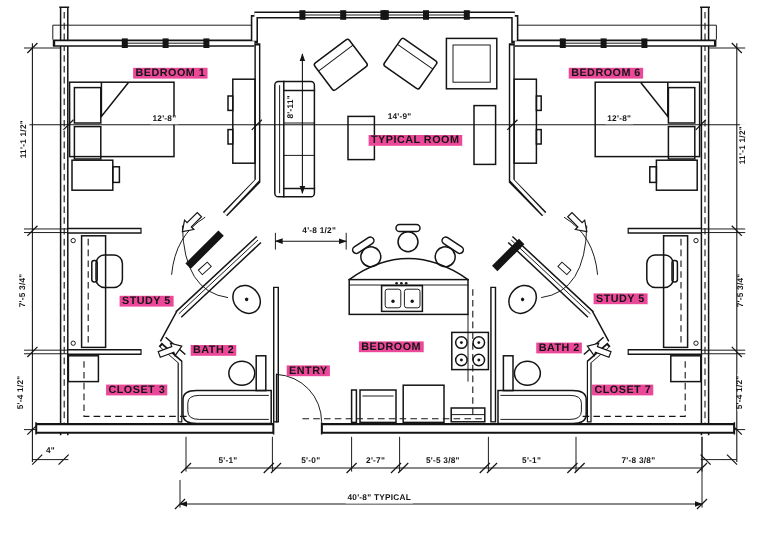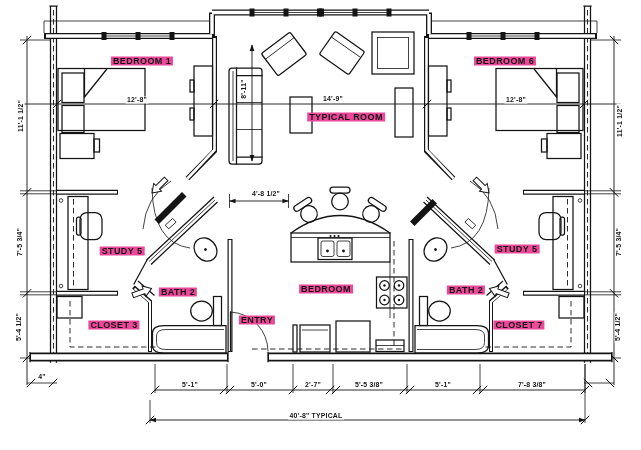--- a/index.html
+++ b/index.html
@@ -274,21 +274,21 @@
 <span class="lab" style="left:142px;top:61px">BEDROOM 1</span>
 <span class="lab" style="left:505px;top:61px">BEDROOM 6</span>
 <span class="lab" style="left:346px;top:117px">TYPICAL ROOM</span>
 <span class="lab" style="left:122px;top:251px">STUDY 5</span>
 <span class="lab" style="left:517px;top:249px">STUDY 5</span>
 <span class="lab" style="left:178px;top:292px">BATH 2</span>
 <span class="lab" style="left:466px;top:290px">BATH 2</span>
 <span class="lab" style="left:114px;top:325px">CLOSET 3</span>
 <span class="lab" style="left:519px;top:325px">CLOSET 7</span>
 <span class="lab" style="left:326px;top:289px">BEDROOM</span>
-<span class="lab" style="left:257px;top:320px">ENTRY</span>
+<span class="lab" style="left:257px;top:309px">ENTRY</span>
 
 <span class="dm" style="left:137px;top:100px">12'-8"</span>
 <span class="dm" style="left:333px;top:99px">14'-9"</span>
 <span class="dm" style="left:516px;top:100px">12'-8"</span>
 <span class="dm v" style="left:244px;top:89px">8'-11"</span>
 <span class="dm v" style="left:21px;top:116px">11'-1 1/2"</span>
 <span class="dm v" style="left:20px;top:242px">7'-5 3/4"</span>
 <span class="dm v" style="left:19px;top:327px">5'-4 1/2"</span>
 <span class="dm v" style="left:620px;top:121px">11'-1 1/2"</span>
 <span class="dm v" style="left:619px;top:242px">7'-5 3/4"</span>

